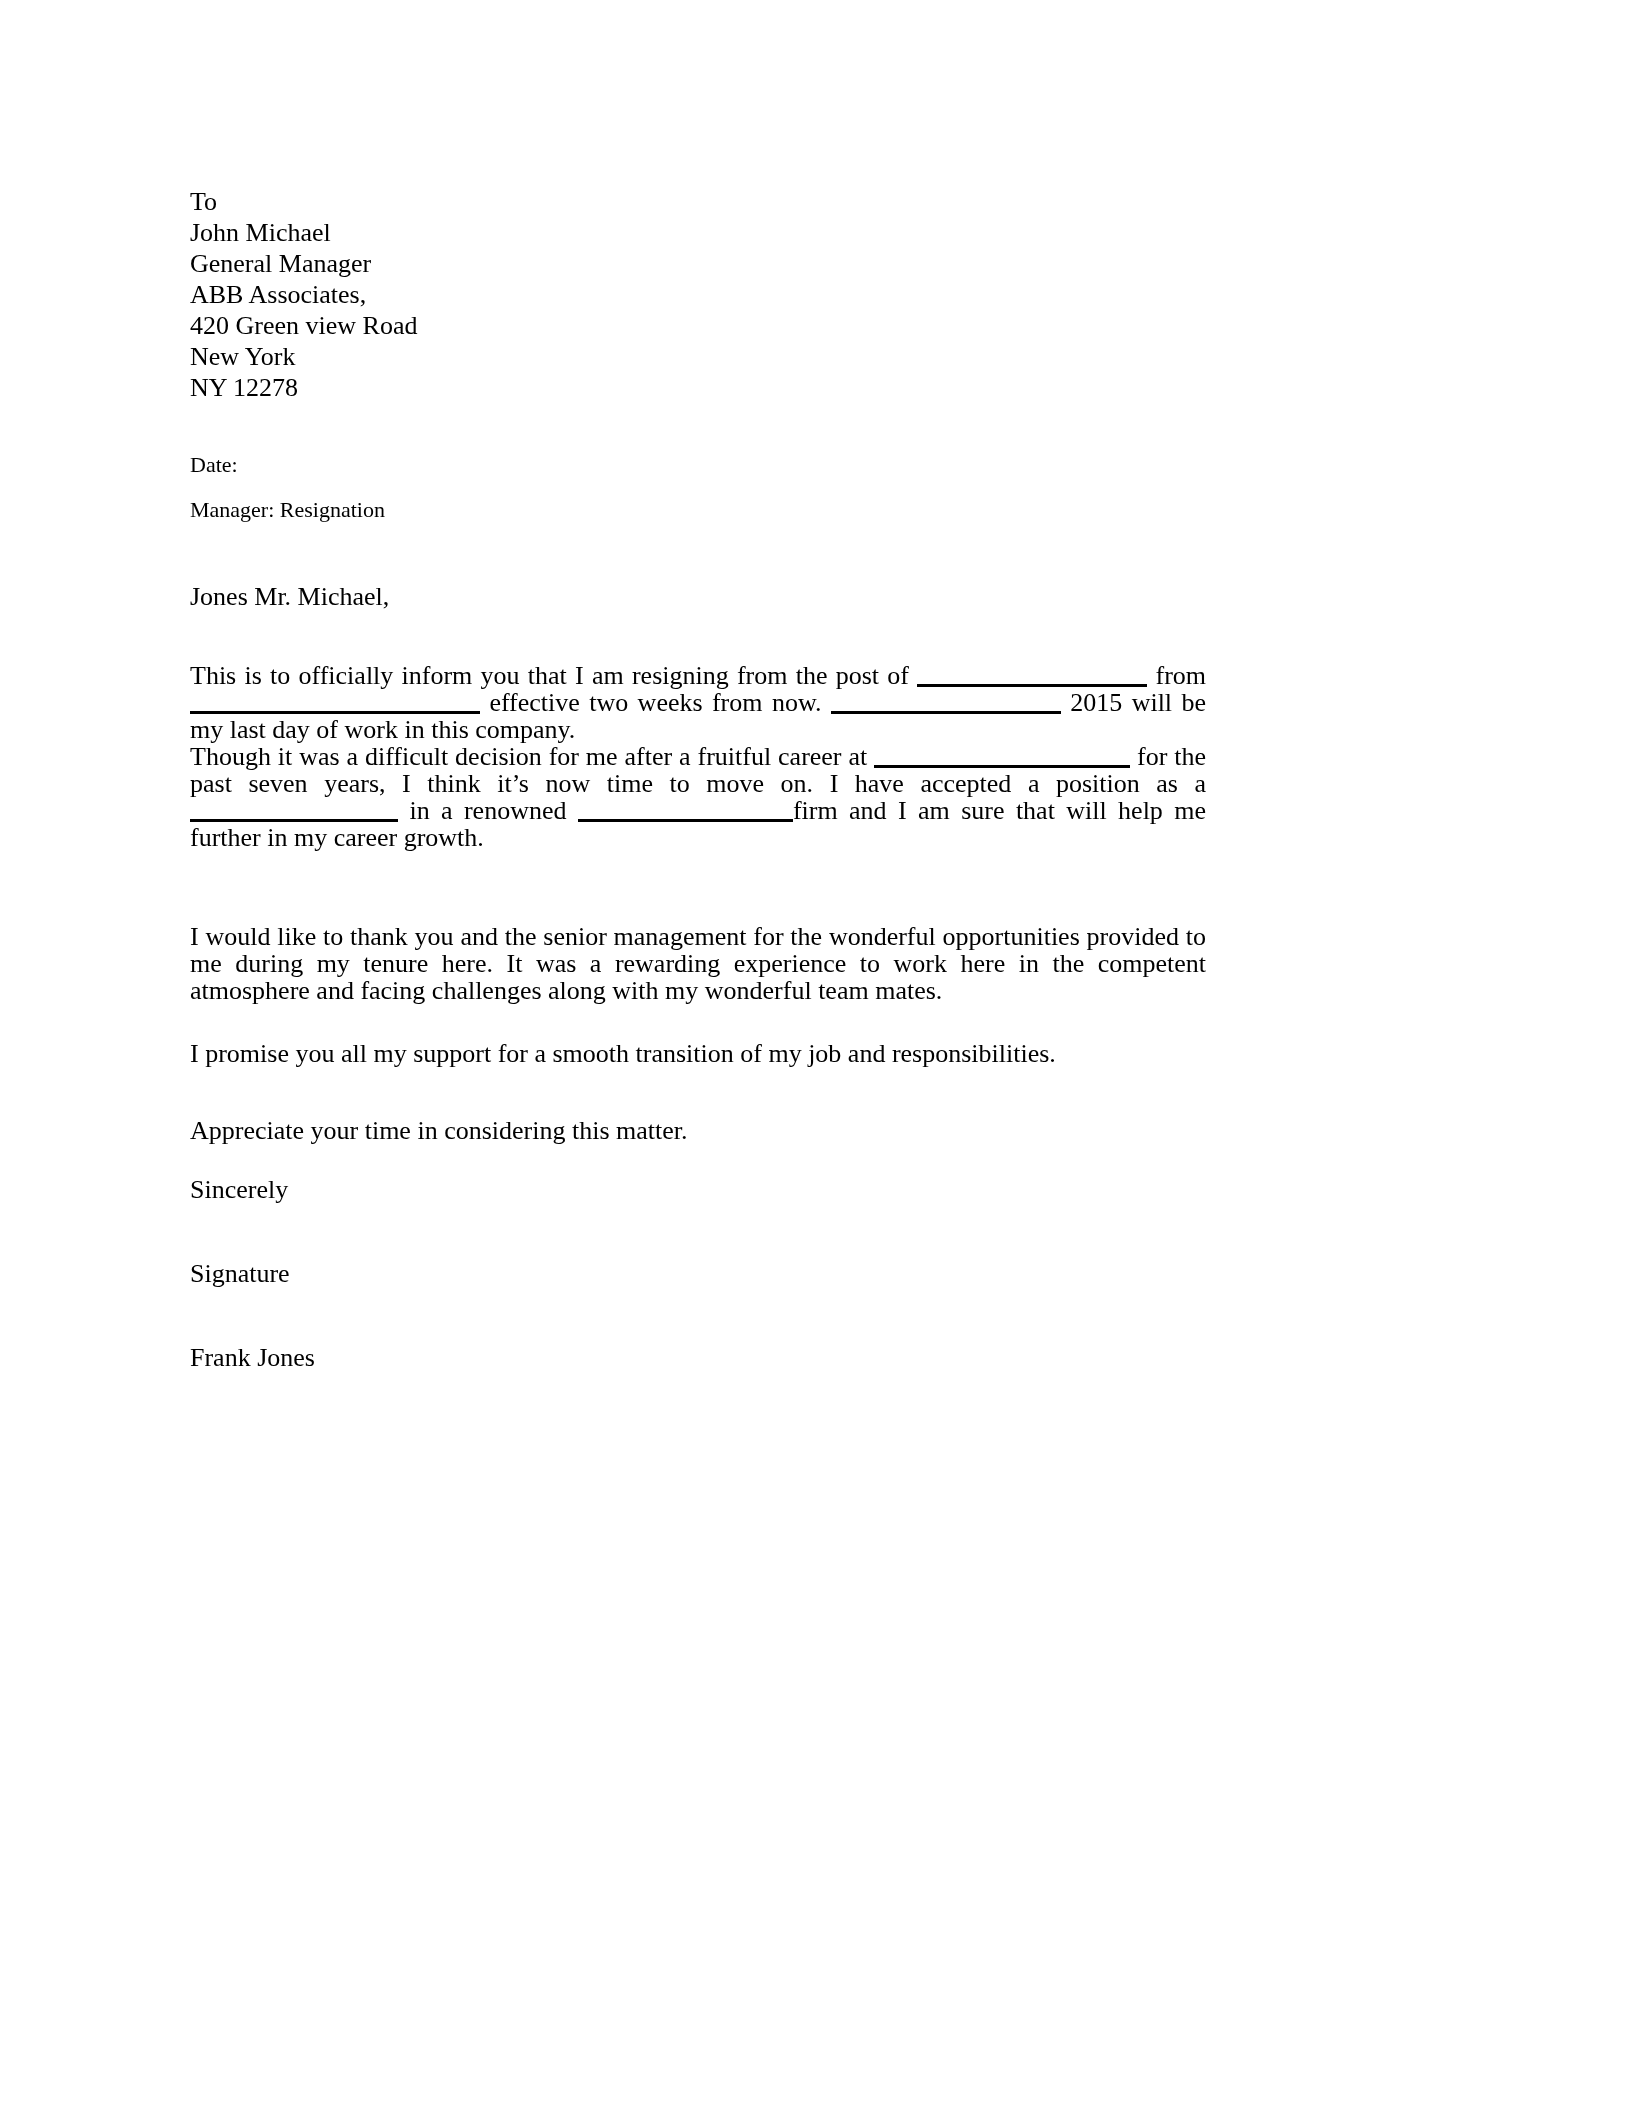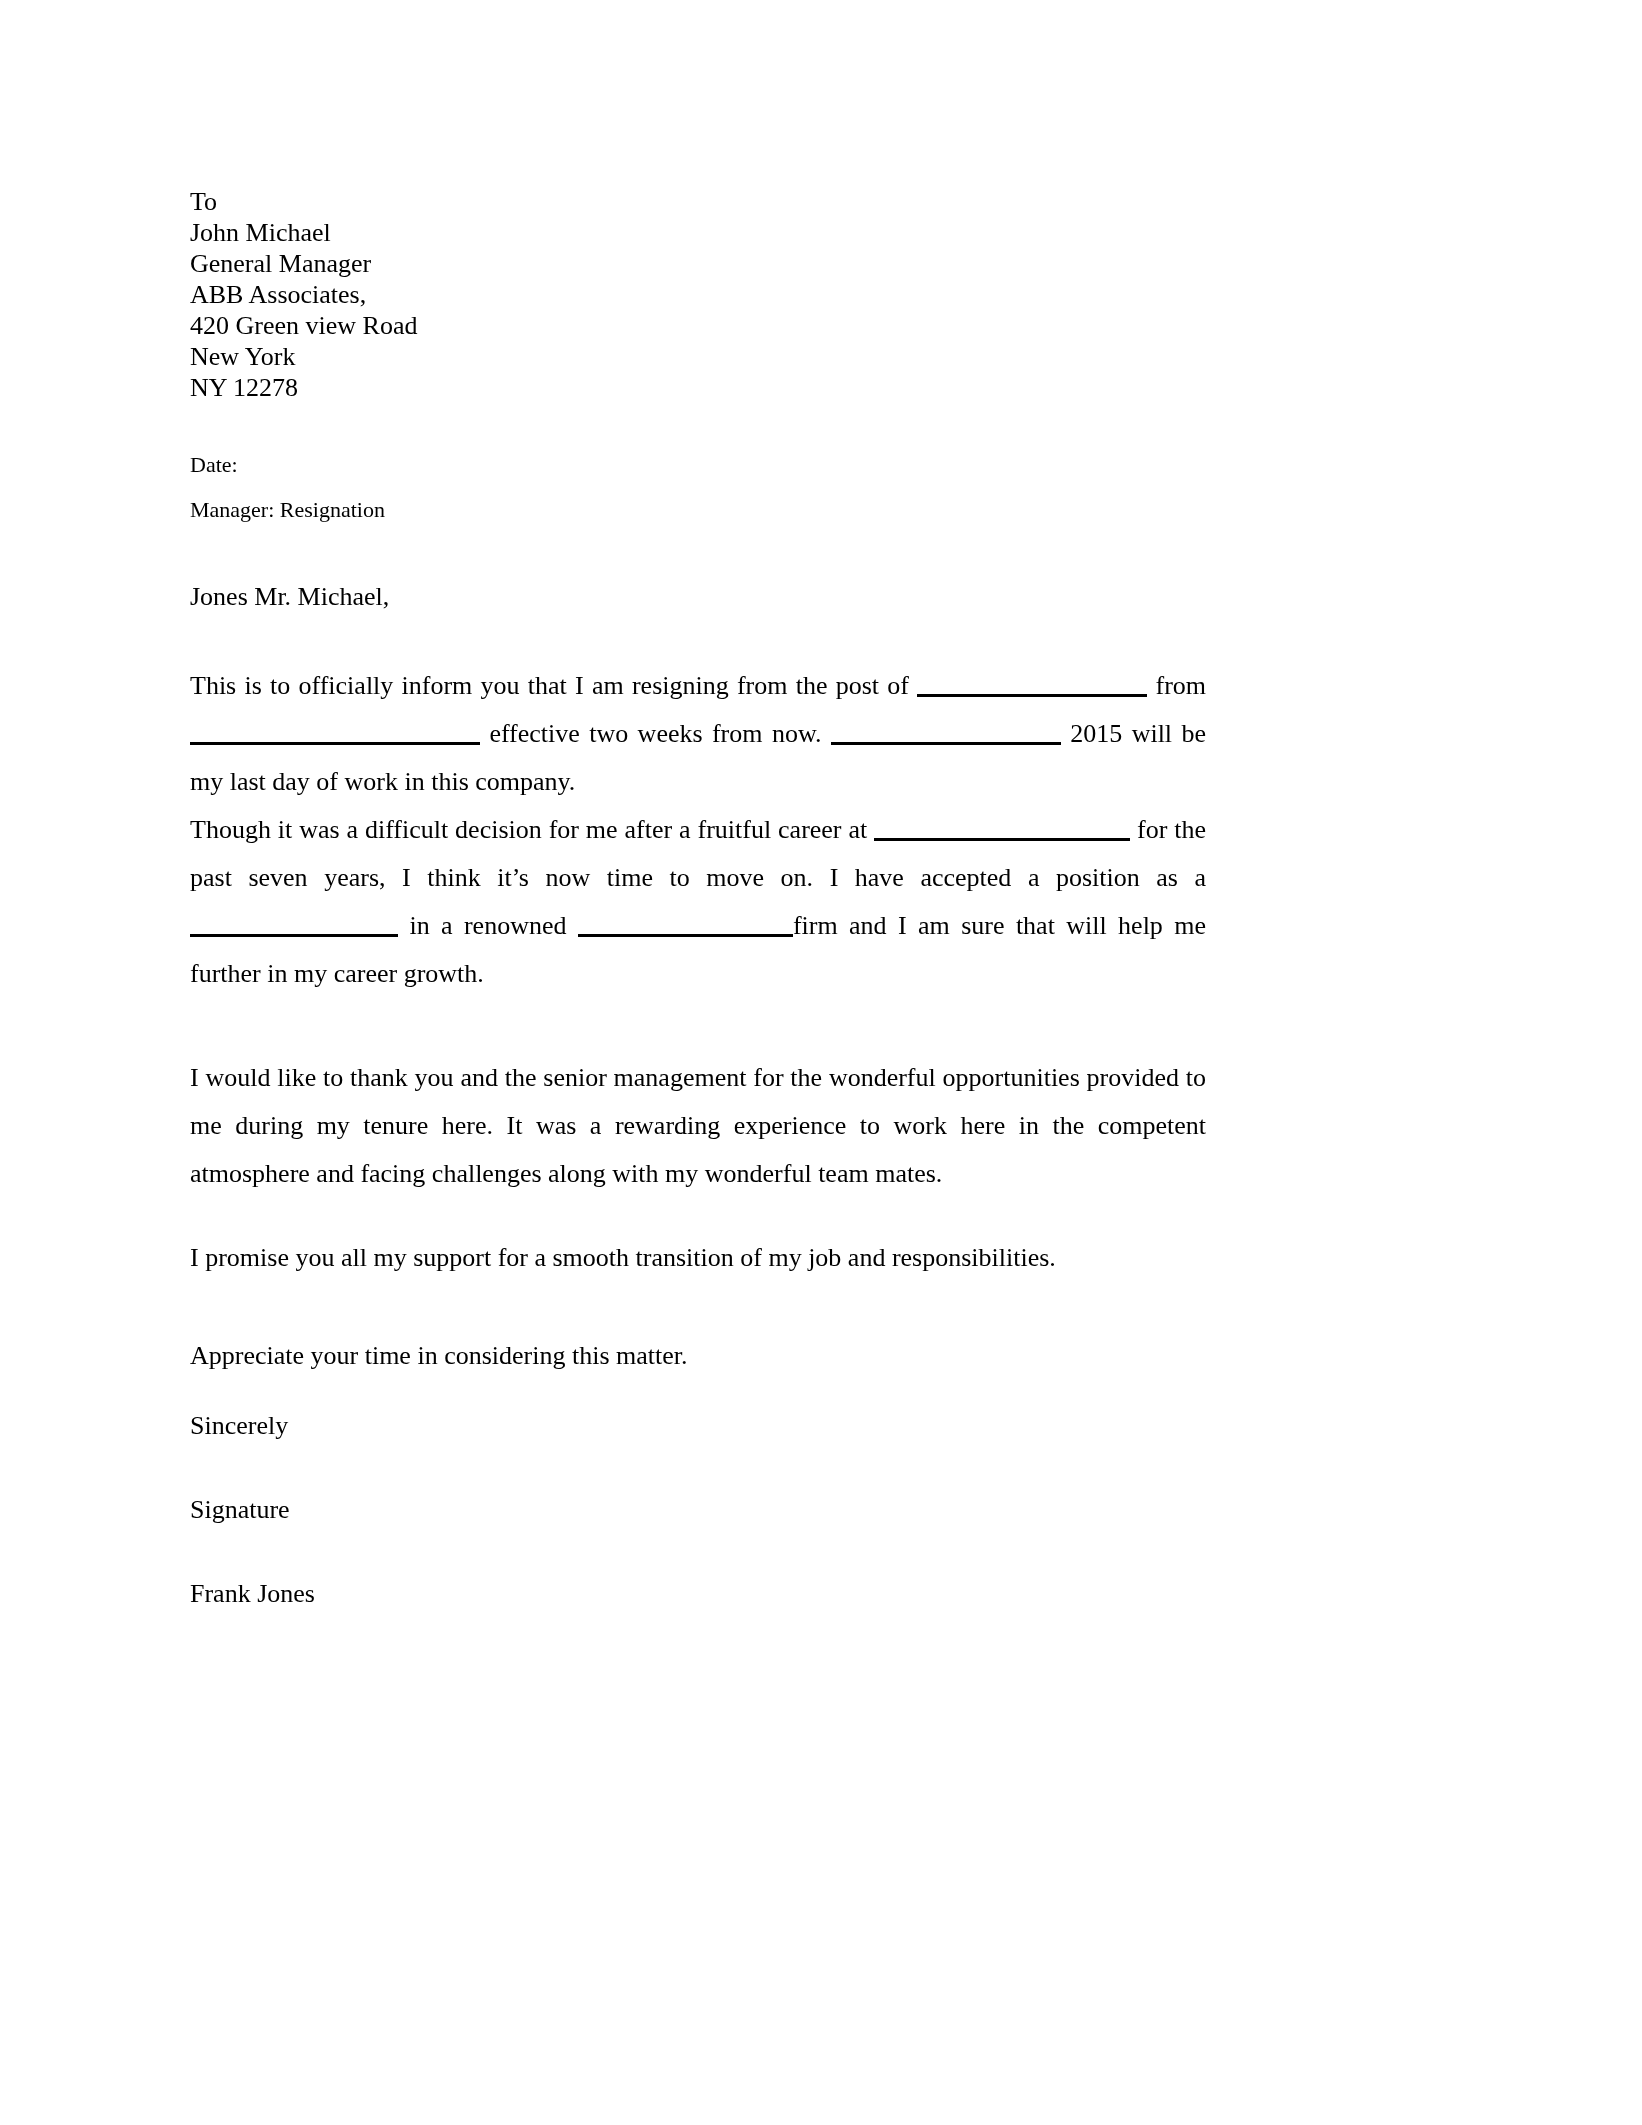--- a/index.html
+++ b/index.html
@@ -49,21 +49,21 @@
   
   .salutation {
     margin-top: 49px;
     font-size: 26px;
     line-height: 31px;
   }
 
   
   .para {
     font-size: 26px;
-    line-height: 48px;
+    line-height: 27px;
     text-align: justify;
     text-justify: inter-word;
     margin: 0;
   }
   .para.justified-block {
     margin-top: 50px;
   }
 
   
   .blank {
@@ -82,21 +82,21 @@
 
   
   .closing {
     font-size: 26px;
     line-height: 31px;
   }
   .closing-sincerely { margin-top: 30px; }
   .closing-signature { margin-top: 53px; }
   .closing-name { margin-top: 53px; }
 
-  .thanks-para { margin-top: 56px; }
+  .thanks-para { margin-top: 72px; }
   .promise-para { margin-top: 36px; }
   .appreciate-para { margin-top: 50px; }
 </style>
 </head>
 <body>
 
 <div class="page">
   <div class="content">
 
     <div class="address-block">

